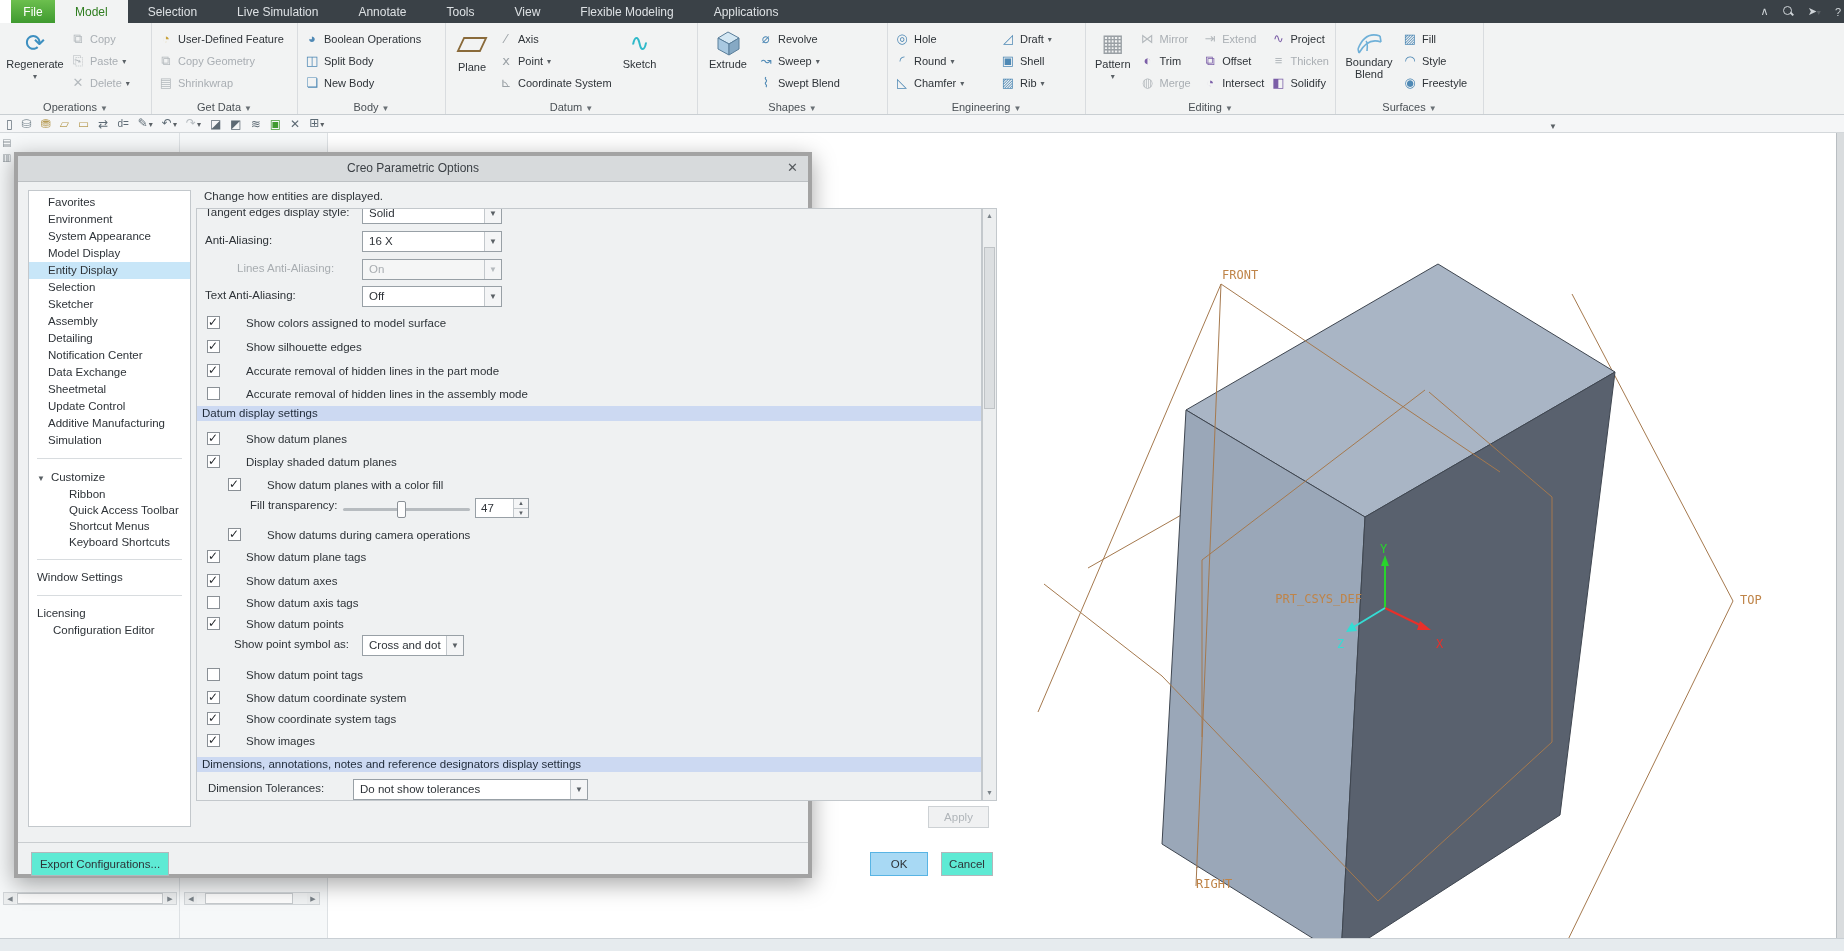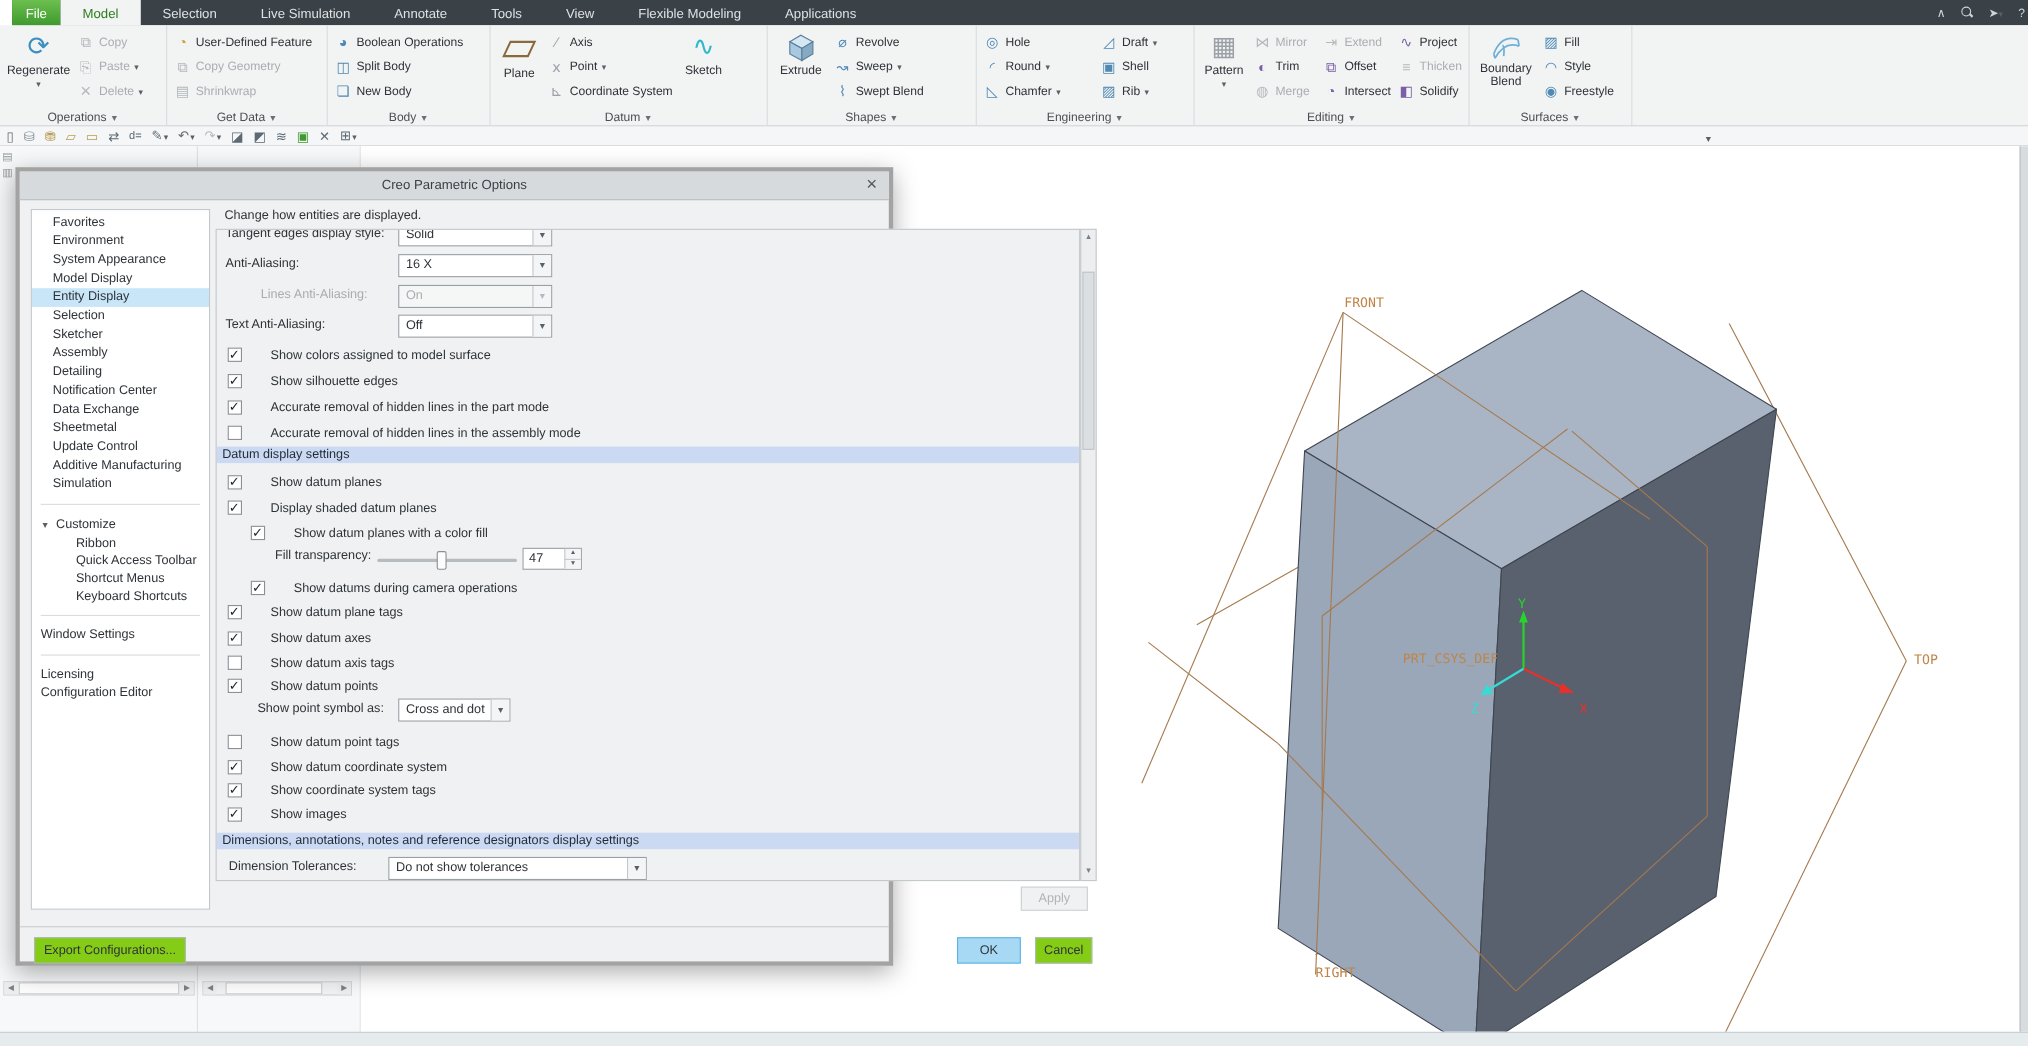--- a/index.html
+++ b/index.html
@@ -93,21 +93,21 @@
   .cb.checked::after { content:"✓"; position:absolute; left:0px; top:-2px; font-size:12px; color:#24282c; }
   .band { position:absolute; left:0; width:100%; height:15px; background:#ccd9f2; color:#1f2a38; line-height:15px; padding-left:5px; }
 
   .slider-track { position:absolute; height:3px; background:#b7bcc0; border-radius:2px; }
   .slider-thumb { position:absolute; width:9px; height:17px; background:#fdfdfd; border:1px solid #8a9096; border-radius:2px; cursor:pointer; }
   .spin { position:absolute; width:54px; height:20px; background:#fff; border:1px solid #98a0a6; }
   .spin .sval { position:absolute; left:5px; top:3px; }
   .spin .sup,.spin .sdn { position:absolute; right:0; width:15px; height:9px; border-left:1px solid #c3c8cc; font-size:6px; text-align:center; line-height:9px; color:#5a6065; cursor:pointer; background:#f4f5f6; }
   .spin .sup { top:0; } .spin .sdn { bottom:0; border-top:1px solid #c3c8cc; }
 
-  .btn { position:absolute; background:#84cc16; border:1px solid #b2b7bb; text-align:center; cursor:pointer; color:#2e3338; }
+  .btn { position:absolute; background:#5eead4; border:1px solid #b2b7bb; text-align:center; cursor:pointer; color:#2e3338; }
   .btn.disabled { color:#b0b5b9; background:#f0f1f2; border-color:#cdd1d4; cursor:default; }
   .btn.primary { background:#a8d9f4; border-color:#58b4e4; }
   #dlg-footer-sep { position:absolute; left:0; top:686px; width:100%; border-top:1px solid #c9cdd0; }
 
   svg text { font-family:"DejaVu Sans Mono","Liberation Mono",monospace; font-size:12px; }
 </style>
 </head>
 <body>
 
 <div id="topbar">
@@ -485,21 +485,21 @@
     <div class="side-sep"></div>
     <div class="side-head"><span class="tri">▼</span><span>Customize</span></div>
     <div class="side-sub">Ribbon</div>
     <div class="side-sub">Quick Access Toolbar</div>
     <div class="side-sub">Shortcut Menus</div>
     <div class="side-sub">Keyboard Shortcuts</div>
     <div class="side-sep"></div>
     <div class="side-item" style="padding-left:8px">Window Settings</div>
     <div class="side-sep"></div>
     <div class="side-item" style="padding-left:8px">Licensing</div>
-    <div class="side-item" style="padding-left:8px">Configuration Editor</div>
+    <div class="side-item" style="padding-left:24px">Configuration Editor</div>
   </div>
 
   <div id="dlg-content">
 
     <div class="drow" style="top:-6px">
       <span class="dlabel">Tangent edges display style:</span>
       <span class="dd" style="left:165px;width:140px">
         <span class="txt">Solid</span>
           <span class="arr">▼</span>
       </span>

